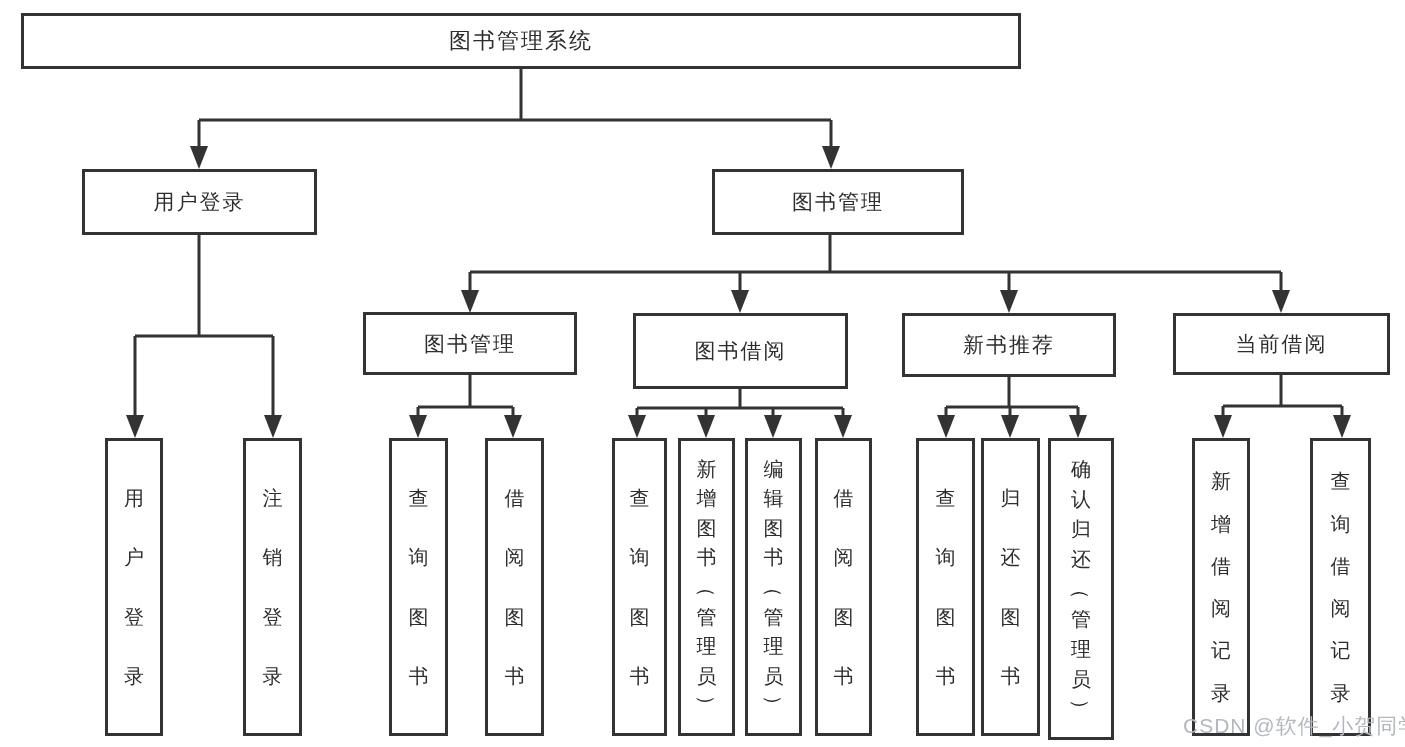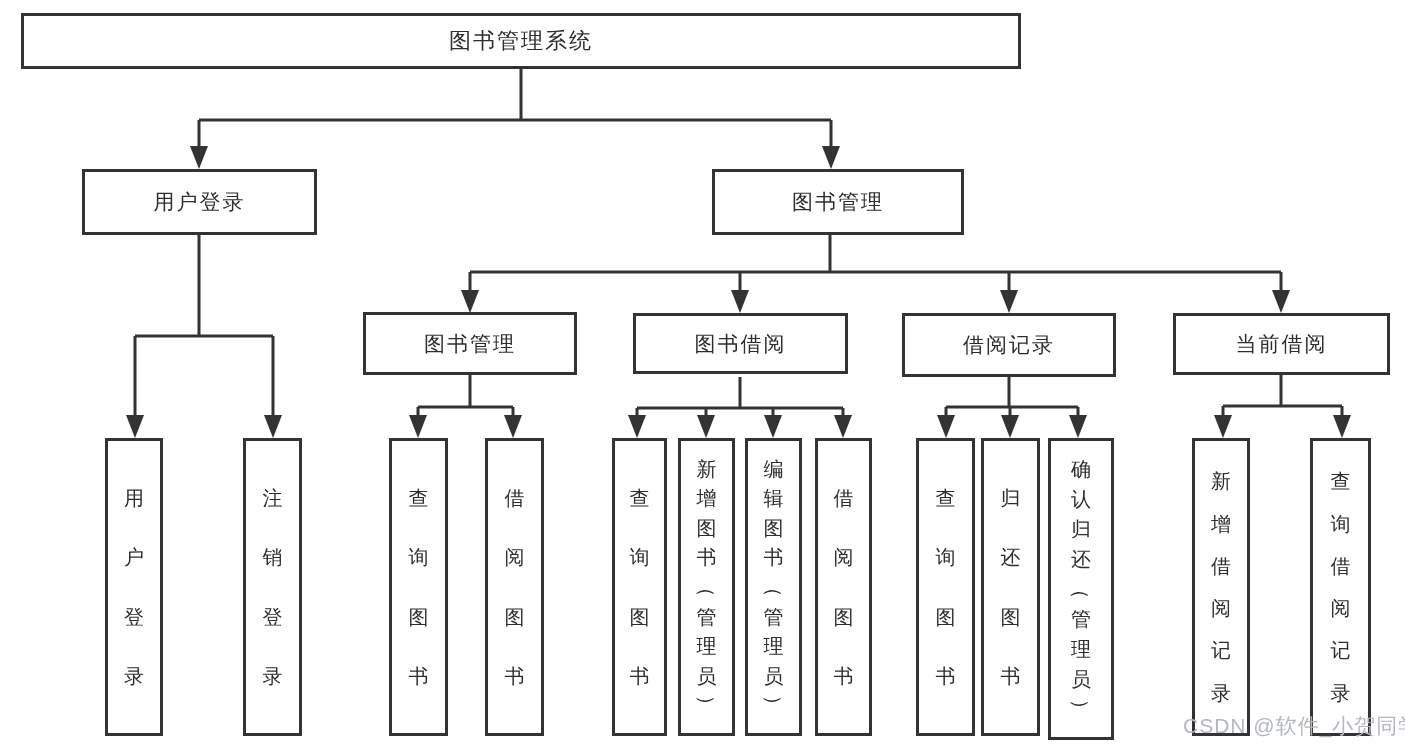--- a/index.html
+++ b/index.html
@@ -75,22 +75,22 @@
       <path class="ar" d="M1333 415 H1351 L1342 438 Z"></path>
     </g>
   </svg>
 
   <div class="node root-node" style="left:21px; top:13px; width:1000px; height:56px;">图书管理系统</div>
 
   <div class="node h-node" style="left:82px; top:169px; width:235px; height:66px;">用户登录</div>
   <div class="node h-node" style="left:712px; top:169px; width:252px; height:66px;">图书管理</div>
 
   <div class="node h-node" style="left:363px; top:312px; width:214px; height:63px;">图书管理</div>
-  <div class="node h-node" style="left:633px; top:313px; width:215px; height:61px;">图书借阅</div>
-  <div class="node h-node" style="left:902px; top:313px; width:214px; height:64px;">借阅记录</div>
+  <div class="node h-node" style="left:633px; top:313px; width:215px; height:76px;">图书借阅</div>
+  <div class="node h-node" style="left:902px; top:313px; width:214px; height:64px;">新书推荐</div>
   <div class="node h-node" style="left:1173px; top:313px; width:217px; height:62px;">当前借阅</div>
 
   <div class="node v-label" style="left:105px; top:438px; width:58px; height:298px;">
       <span>用</span>
       <span>户</span>
       <span>登</span>
       <span>录</span>
     </div>
   <div class="node v-label" style="left:243px; top:438px; width:59px; height:298px;">
       <span>注</span>

